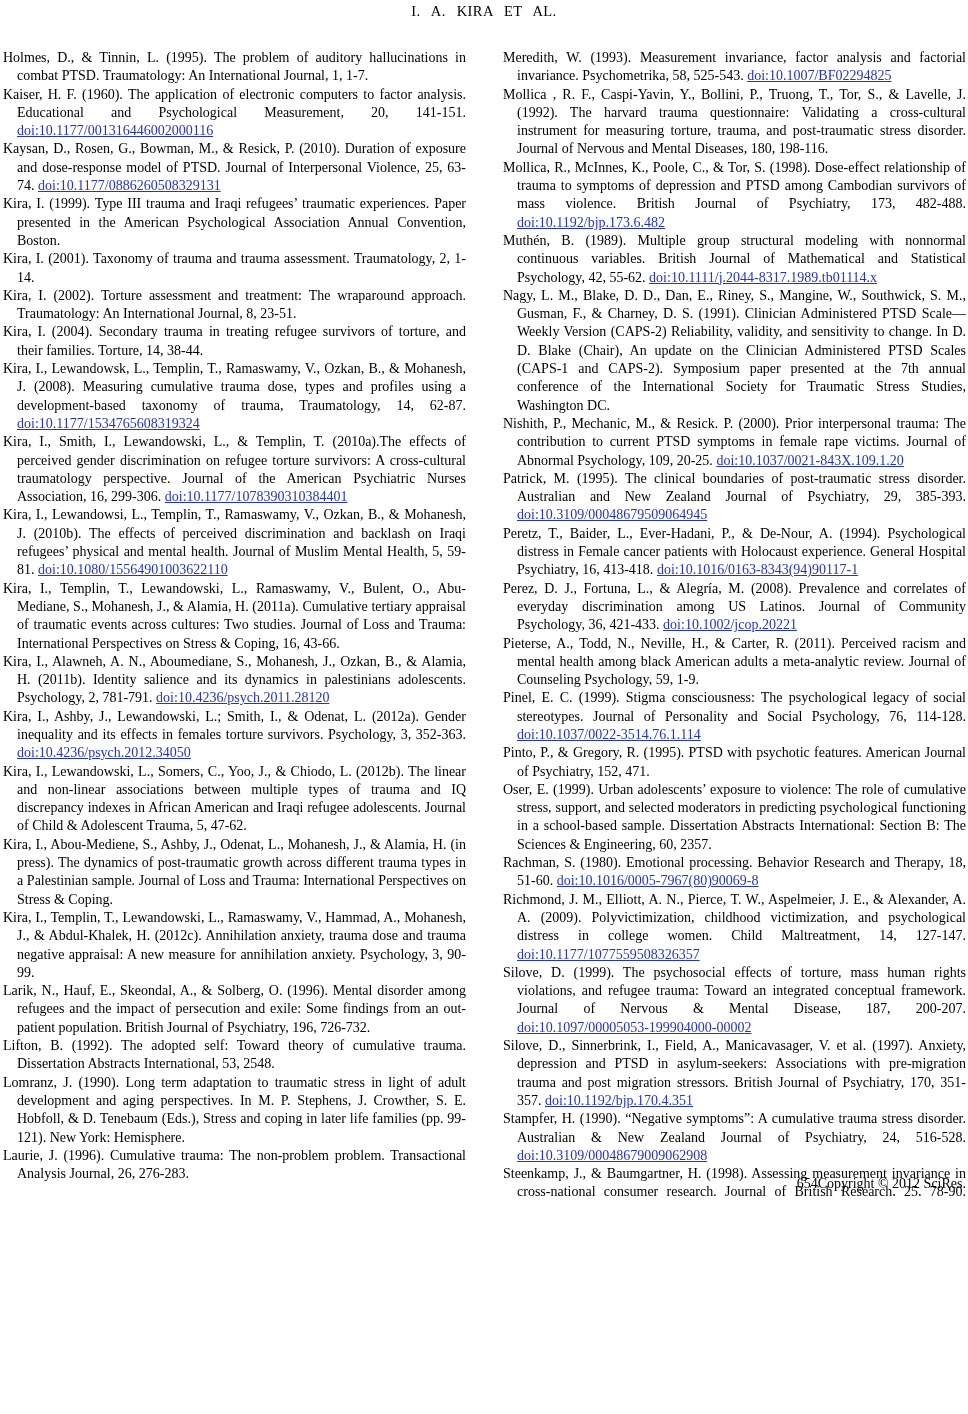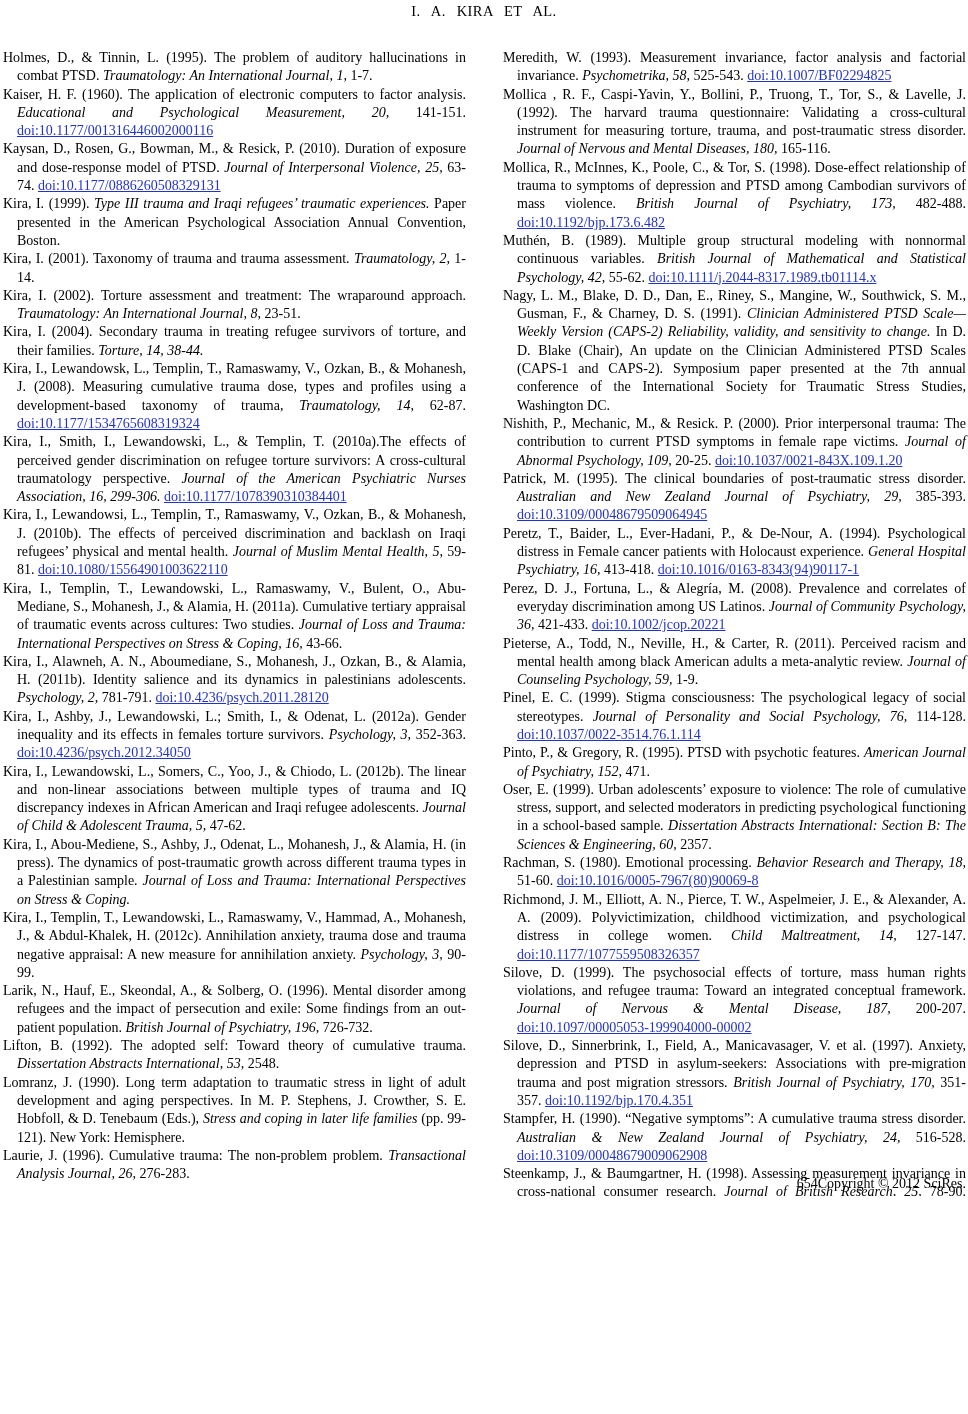--- a/index.html
+++ b/index.html
@@ -31,21 +31,21 @@
     margin: 0;
     padding-left: 14px;
     text-indent: -14px;
     text-align: justify;
     font-size: 14px;
     line-height: 18.3px;
     hyphens: auto;
     -webkit-hyphens: auto;
   }
   .seg-p { font-style: normal; }
-  .seg-i { font-style: italic; }
+  .seg-i { }
   .seg-a {
     color: var(--link-color, #2233cc);
     text-decoration: underline;
     white-space: nowrap;
     cursor: pointer;
   }
   .footer {
     position: absolute;
     left: 3px; right: 2px; bottom: 4px;
     display: flex;
@@ -77,21 +77,21 @@
         <p class="ref"><span class="seg-p">Kira, I., Lewandowski, L., Somers, C., Yoo, J., &amp; Chiodo, L. (2012b). The linear and non-linear associations between multiple types of trauma and IQ discrepancy indexes in African American and Iraqi refugee adolescents. </span><span class="seg-i">Journal of Child &amp; Adolescent Trauma, 5, </span><span class="seg-p">47-62.</span></p>
         <p class="ref"><span class="seg-p">Kira, I., Abou-Mediene, S., Ashby, J., Odenat, L., Mohanesh, J., &amp; Alamia, H. (in press). The dynamics of post-traumatic growth across different trauma types in a Palestinian sample. </span><span class="seg-i">Journal of Loss and Trauma: International Perspectives on Stress &amp; Coping.</span></p>
         <p class="ref"><span class="seg-p">Kira, I., Templin, T., Lewandowski, L., Ramaswamy, V., Hammad, A., Mohanesh, J., &amp; Abdul-Khalek, H. (2012c). Annihilation anxiety, trauma dose and trauma negative appraisal: A new measure for annihilation anxiety. </span><span class="seg-i">Psychology, 3, </span><span class="seg-p">90-99.</span></p>
         <p class="ref"><span class="seg-p">Larik, N., Hauf, E., Skeondal, A., &amp; Solberg, O. (1996). Mental disorder among refugees and the impact of persecution and exile: Some findings from an out-patient population. </span><span class="seg-i">British Journal of Psychiatry, 196, </span><span class="seg-p">726-732.</span></p>
         <p class="ref"><span class="seg-p">Lifton, B. (1992). The adopted self: Toward theory of cumulative trauma. </span><span class="seg-i">Dissertation Abstracts International, 53, </span><span class="seg-p">2548.</span></p>
         <p class="ref"><span class="seg-p">Lomranz, J. (1990). Long term adaptation to traumatic stress in light of adult development and aging perspectives. In M. P. Stephens, J. Crowther, S. E. Hobfoll, &amp; D. Tenebaum (Eds.), </span><span class="seg-i">Stress and coping in later life families </span><span class="seg-p">(pp. 99-121). New York: Hemisphere.</span></p>
         <p class="ref"><span class="seg-p">Laurie, J. (1996). Cumulative trauma: The non-problem problem. </span><span class="seg-i">Transactional Analysis Journal, 26, </span><span class="seg-p">276-283.</span></p>
       </div>
     <div class="col">
         <p class="ref"><span class="seg-p">Meredith, W. (1993). Measurement invariance, factor analysis and factorial invariance. </span><span class="seg-i">Psychometrika, 58, </span><span class="seg-p">525-543. </span><span class="seg-a">doi:10.1007/BF02294825</span></p>
-        <p class="ref"><span class="seg-p">Mollica , R. F., Caspi-Yavin, Y., Bollini, P., Truong, T., Tor, S., &amp; Lavelle, J. (1992). The harvard trauma questionnaire: Validating a cross-cultural instrument for measuring torture, trauma, and post-traumatic stress disorder. </span><span class="seg-i">Journal of Nervous and Mental Diseases, 180, </span><span class="seg-p">165-116.</span></p>
+        <p class="ref"><span class="seg-p">Mollica , R. F., Caspi-Yavin, Y., Bollini, P., Truong, T., Tor, S., &amp; Lavelle, J. (1992). The harvard trauma questionnaire: Validating a cross-cultural instrument for measuring torture, trauma, and post-traumatic stress disorder. </span><span class="seg-i">Journal of Nervous and Mental Diseases, 180, </span><span class="seg-p">198-116.</span></p>
         <p class="ref"><span class="seg-p">Mollica, R., McInnes, K., Poole, C., &amp; Tor, S. (1998). Dose-effect relationship of trauma to symptoms of depression and PTSD among Cambodian survivors of mass violence. </span><span class="seg-i">British Journal of Psychiatry, 173, </span><span class="seg-p">482-488. </span><span class="seg-a">doi:10.1192/bjp.173.6.482</span></p>
         <p class="ref"><span class="seg-p">Muthén, B. (1989). Multiple group structural modeling with nonnormal continuous variables. </span><span class="seg-i">British Journal of Mathematical and Statistical Psychology, 42, </span><span class="seg-p">55-62. </span><span class="seg-a">doi:10.1111/j.2044-8317.1989.tb01114.x</span></p>
         <p class="ref"><span class="seg-p">Nagy, L. M., Blake, D. D., Dan, E., Riney, S., Mangine, W., Southwick, S. M., Gusman, F., &amp; Charney, D. S. (1991). </span><span class="seg-i">Clinician Administered PTSD Scale—Weekly Version (CAPS-2) Reliability, validity, and sensitivity to change. </span><span class="seg-p">In D. D. Blake (Chair), An update on the Clinician Administered PTSD Scales (CAPS-1 and CAPS-2). Symposium paper presented at the 7th annual conference of the International Society for Traumatic Stress Studies, Washington DC.</span></p>
         <p class="ref"><span class="seg-p">Nishith, P., Mechanic, M., &amp; Resick. P. (2000). Prior interpersonal trauma: The contribution to current PTSD symptoms in female rape victims. </span><span class="seg-i">Journal of Abnormal Psychology, 109, </span><span class="seg-p">20-25. </span><span class="seg-a">doi:10.1037/0021-843X.109.1.20</span></p>
         <p class="ref"><span class="seg-p">Patrick, M. (1995). The clinical boundaries of post-traumatic stress disorder. </span><span class="seg-i">Australian and New Zealand Journal of Psychiatry, 29, </span><span class="seg-p">385-393. </span><span class="seg-a">doi:10.3109/00048679509064945</span></p>
         <p class="ref"><span class="seg-p">Peretz, T., Baider, L., Ever-Hadani, P., &amp; De-Nour, A. (1994). Psychological distress in Female cancer patients with Holocaust experience. </span><span class="seg-i">General Hospital Psychiatry, 16, </span><span class="seg-p">413-418. </span><span class="seg-a">doi:10.1016/0163-8343(94)90117-1</span></p>
         <p class="ref"><span class="seg-p">Perez, D. J., Fortuna, L., &amp; Alegría, M. (2008). Prevalence and correlates of everyday discrimination among US Latinos. </span><span class="seg-i">Journal of Community Psychology, 36, </span><span class="seg-p">421-433. </span><span class="seg-a">doi:10.1002/jcop.20221</span></p>
         <p class="ref"><span class="seg-p">Pieterse, A., Todd, N., Neville, H., &amp; Carter, R. (2011). Perceived racism and mental health among black American adults a meta-analytic review. </span><span class="seg-i">Journal of Counseling Psychology, 59, </span><span class="seg-p">1-9.</span></p>
         <p class="ref"><span class="seg-p">Pinel, E. C. (1999). Stigma consciousness: The psychological legacy of social stereotypes. </span><span class="seg-i">Journal of Personality and Social Psychology, 76, </span><span class="seg-p">114-128. </span><span class="seg-a">doi:10.1037/0022-3514.76.1.114</span></p>
         <p class="ref"><span class="seg-p">Pinto, P., &amp; Gregory, R. (1995). PTSD with psychotic features. </span><span class="seg-i">American Journal of Psychiatry, 152, </span><span class="seg-p">471.</span></p>

